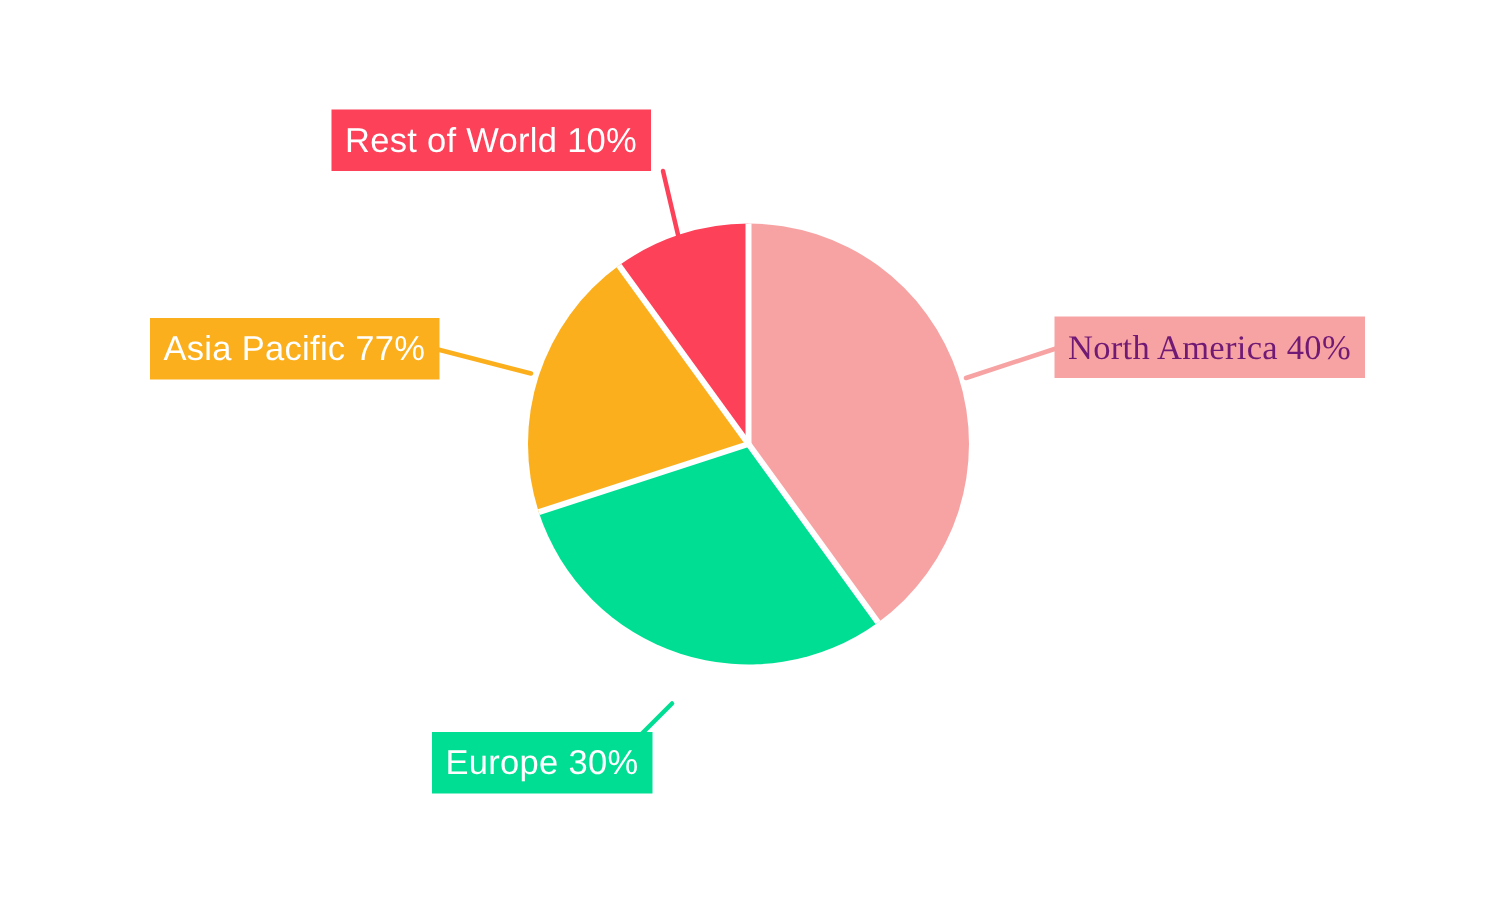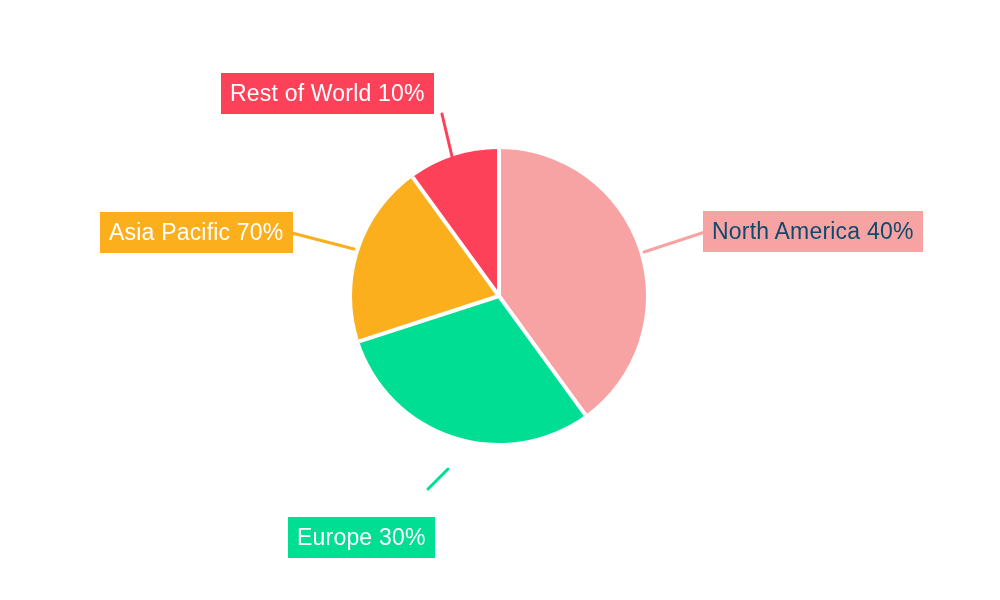--- a/index.html
+++ b/index.html
@@ -42,21 +42,20 @@
     padding: 0 9px;
     height: 41px;
   }
   #label-north-america {
     left: 703px;
     top: 211px;
   }
   #label-europe {
     left: 288px;
     top: 488px;
-    margin-top: 29px;
   }
   #label-asia-pacific {
     left: 100px;
     top: 212px;
   }
   #label-rest-of-world {
     left: 221px;
     top: 73px;
   }
 </style>
@@ -82,29 +81,29 @@
     </g>
 
     <g id="separators">
         <line x1="499" y1="296" x2="499.00" y2="149.00" stroke="#FFFFFF" stroke-width="4"></line>
         <line x1="499" y1="296" x2="585.40" y2="414.93" stroke="#FFFFFF" stroke-width="4"></line>
         <line x1="499" y1="296" x2="359.19" y2="341.43" stroke="#FFFFFF" stroke-width="4"></line>
         <line x1="499" y1="296" x2="412.60" y2="177.07" stroke="#FFFFFF" stroke-width="4"></line>
       </g>
   </svg>
 
-  <div class="slice-label" id="label-north-america" style="background: rgb(247, 163, 163); color: #0c4a6e;">
+  <div class="slice-label" id="label-north-america" style="background: rgb(247, 163, 163); color: #701a75; font-family: Liberation Serif, serif;">
     <span>North America 40%</span>
   </div>
 
   <div class="slice-label" id="label-europe" style="background: rgb(0, 222, 147); color: rgb(255, 255, 255);">
     <span>Europe 30%</span>
   </div>
 
   <div class="slice-label" id="label-asia-pacific" style="background: rgb(251, 175, 28); color: rgb(255, 255, 255);">
-    <span>Asia Pacific 70%</span>
+    <span>Asia Pacific 77%</span>
   </div>
 
   <div class="slice-label" id="label-rest-of-world" style="background: rgb(252, 65, 89); color: rgb(255, 255, 255);">
     <span>Rest of World 10%</span>
   </div>
 
 </div>
 
 </body></html>

